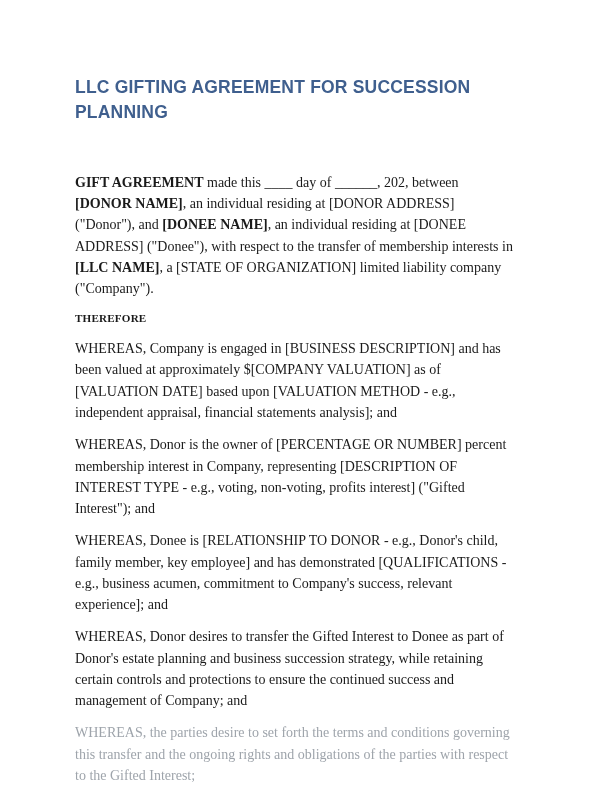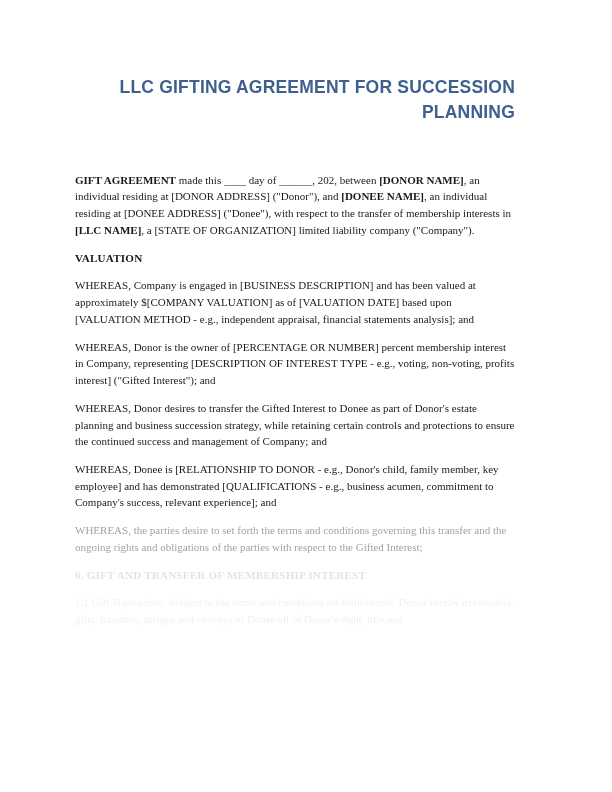--- a/index.html
+++ b/index.html
@@ -21,29 +21,29 @@
     left: 75px;
     top: 0;
     width: 440px;
   }
   .doc-title {
     color: #3f5f8e;
     font-family: "Liberation Sans", "DejaVu Sans", sans-serif;
     font-weight: bold;
     font-size: 17.5px;
     line-height: 1.45;
-    text-align: right;
+    text-align: left;
     letter-spacing: 0.2px;
     margin: 0;
     padding-top: 75px;
     width: 440px;
   }
   .para {
     color: #1a1a1a;
-    font-size: 11px;
+    font-size: 14px;
     line-height: 1.52;
     margin: 0 0 11px 0;
     text-align: left;
   }
   .para.first { margin-top: 46px; }
   .para b, .para strong { font-weight: bold; }
   .heading {
     color: #1a1a1a;
     font-size: 11.1px;
     font-weight: bold;
@@ -103,26 +103,26 @@
 <body>
 
 <div class="page">
 
   <div class="doc-body">
 
     <h1 class="doc-title">LLC GIFTING AGREEMENT FOR SUCCESSION PLANNING</h1>
 
     <p class="para first f0"><b>GIFT AGREEMENT</b><span> made this ____ day of ______, 202, between </span><b>[DONOR NAME]</b><span>, an individual residing at [DONOR ADDRESS] ("Donor"), and </span><b>[DONEE NAME]</b><span>, an individual residing at [DONEE ADDRESS] ("Donee"), with respect to the transfer of membership interests in </span><b>[LLC NAME]</b><span>, a [STATE OF ORGANIZATION] limited liability company ("Company").</span></p>
 
-    <p class="heading f0">VALUATION</p>
+    <p class="heading f0">THEREFORE</p>
 
     <p class="para f0">WHEREAS, Company is engaged in [BUSINESS DESCRIPTION] and has been valued at approximately $[COMPANY VALUATION] as of [VALUATION DATE] based upon [VALUATION METHOD - e.g., independent appraisal, financial statements analysis]; and</p>
     <p class="para f0">WHEREAS, Donor is the owner of [PERCENTAGE OR NUMBER] percent membership interest in Company, representing [DESCRIPTION OF INTEREST TYPE - e.g., voting, non-voting, profits interest] ("Gifted Interest"); and</p>
+    <p class="para f0">WHEREAS, Donee is [RELATIONSHIP TO DONOR - e.g., Donor's child, family member, key employee] and has demonstrated [QUALIFICATIONS - e.g., business acumen, commitment to Company's success, relevant experience]; and</p>
     <p class="para f0">WHEREAS, Donor desires to transfer the Gifted Interest to Donee as part of Donor's estate planning and business succession strategy, while retaining certain controls and protections to ensure the continued success and management of Company; and</p>
-    <p class="para f0">WHEREAS, Donee is [RELATIONSHIP TO DONOR - e.g., Donor's child, family member, key employee] and has demonstrated [QUALIFICATIONS - e.g., business acumen, commitment to Company's success, relevant experience]; and</p>
     <p class="para f1">WHEREAS, the parties desire to set forth the terms and conditions governing this transfer and the ongoing rights and obligations of the parties with respect to the Gifted Interest;</p>
 
 
     <p class="heading f3">6. GIFT AND TRANSFER OF MEMBERSHIP INTEREST</p>
 
     <p class="para f4">1.1 Gift Transaction. Subject to the terms and conditions set forth herein, Donor hereby irrevocably gifts, transfers, assigns and conveys to Donee all of Donor's right, title and</p>
 
   </div>
 
 

